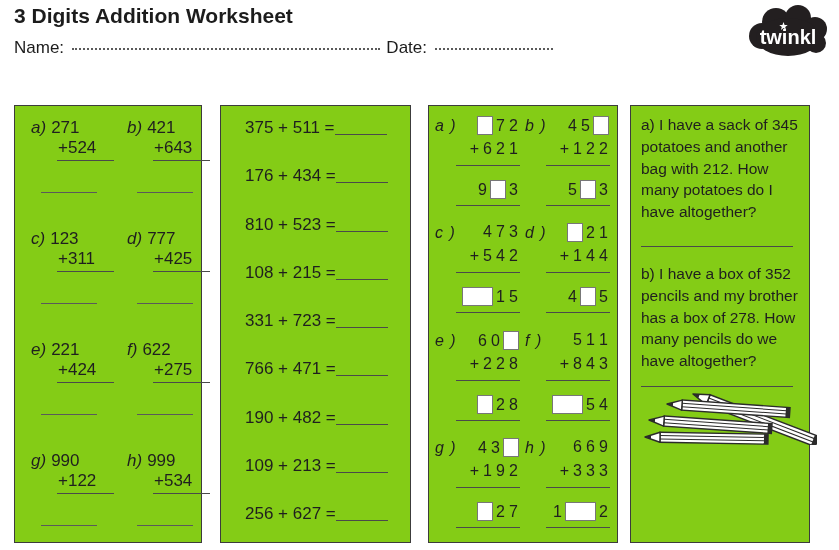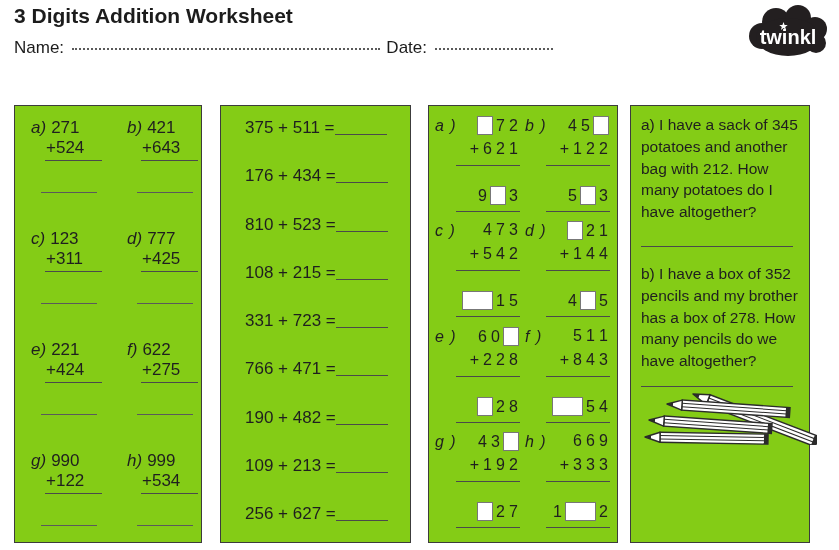--- a/index.html
+++ b/index.html
@@ -16,34 +16,34 @@
   .panel1{left:14px;width:188px;display:flex;flex-direction:column;justify-content:space-between;padding:12px 16px 16px 16px;}
   .panel2{left:220px;width:191px;display:flex;flex-direction:column;justify-content:space-between;padding:12px 8px 18px 24px;}
   .panel3{left:428px;width:190px;display:flex;flex-direction:column;justify-content:space-between;padding:10px 6px 14px 6px;}
   .panel4{left:630px;width:180px;padding:8px 9px 4px 10px;}
 
   
   .p1-block{display:grid;grid-template-columns:1fr 1fr;column-gap:26px;}
   .p1-cell{width:70px;font-size:17px;color:#1f1f1f;}
   .p1-top{white-space:nowrap;}
   .p1-label{font-style:italic;margin-right:5px;}
-  .p1-add{margin-left:14px;width:56px;border-bottom:1.6px solid #4a4a4a;padding-bottom:2px;padding-left:1px;}
+  .p1-add{margin-left:26px;width:56px;border-bottom:1.6px solid #4a4a4a;padding-bottom:2px;padding-left:1px;}
   .p1-ans{margin-left:10px;width:56px;border-bottom:1.6px solid #5a5a5a;margin-top:31px;height:0;}
 
   
   .p2-row{white-space:nowrap;font-size:17px;color:#1f1f1f;}
   .p2-blank{display:inline-block;width:52px;border-bottom:1.6px solid #4a4a4a;height:14px;vertical-align:-2px;}
 
   
   .p3-block{display:grid;grid-template-columns:1fr 1fr;column-gap:4px;}
   .p3-cell{position:relative;padding-left:21px;width:64px;font-size:16px;color:#1f1f1f;}
   .p3-label{position:absolute;left:0;top:1px;font-style:italic;letter-spacing:1px;}
   .p3-row{text-align:right;height:24px;}
   .p3-add,.p3-ans{border-bottom:1.6px solid #4a4a4a;height:25px;}
-  .p3-ans{margin-top:20px;}
+  .p3-ans{margin-top:14px;}
   .dchar{display:inline-block;width:13px;text-align:center;}
   .dbox{display:inline-block;width:16px;height:19px;border:1.3px solid #777;background:#fff;vertical-align:-4px;margin:0 1px;box-sizing:border-box;}
   .dbox.wide{width:31px;}
 
   
   .p4-text{font-size:15.5px;line-height:21.8px;color:#1f1f1f;}
   .p4-ansline{width:152px;border-bottom:1.6px solid #4a4a4a;height:0;}
   .p4-gap-a{margin-top:23px;margin-bottom:16px;}
   .p4-gap-b{margin-top:14px;margin-bottom:4px;}
   .pencils{display:block;margin-top:2px;}

